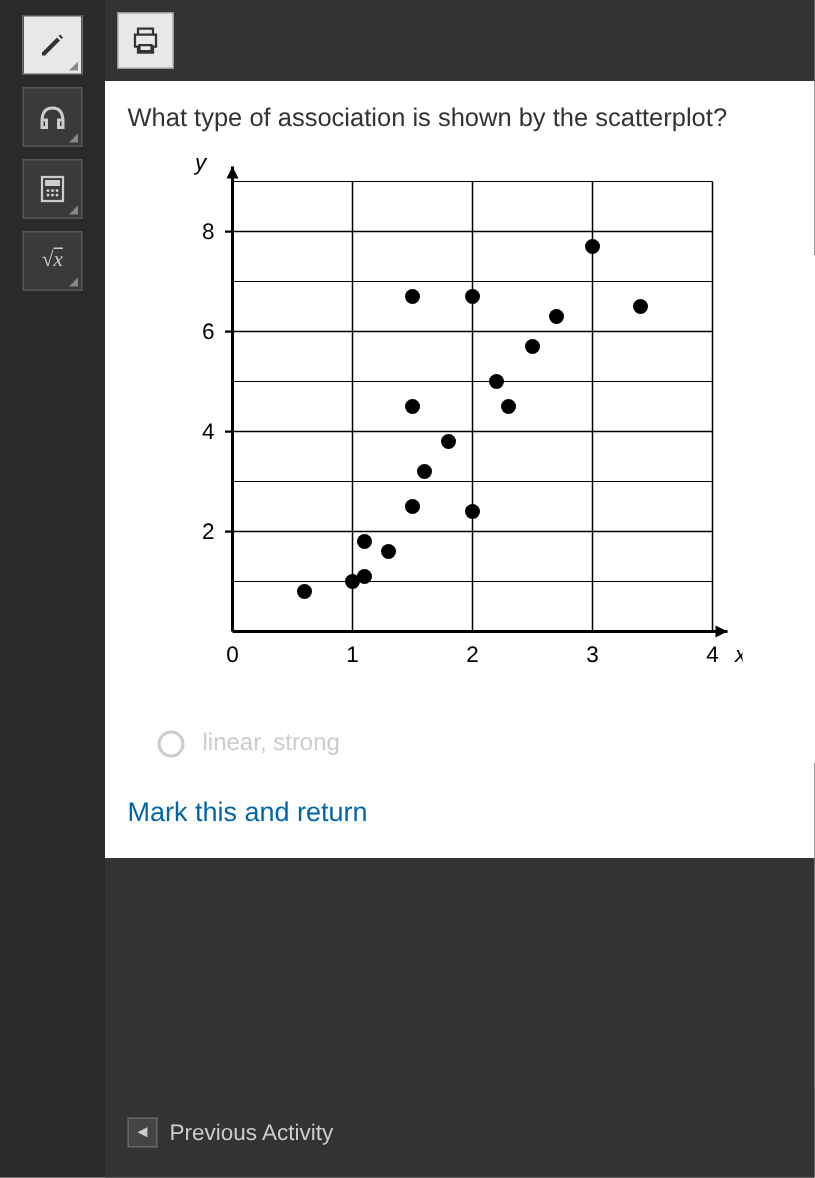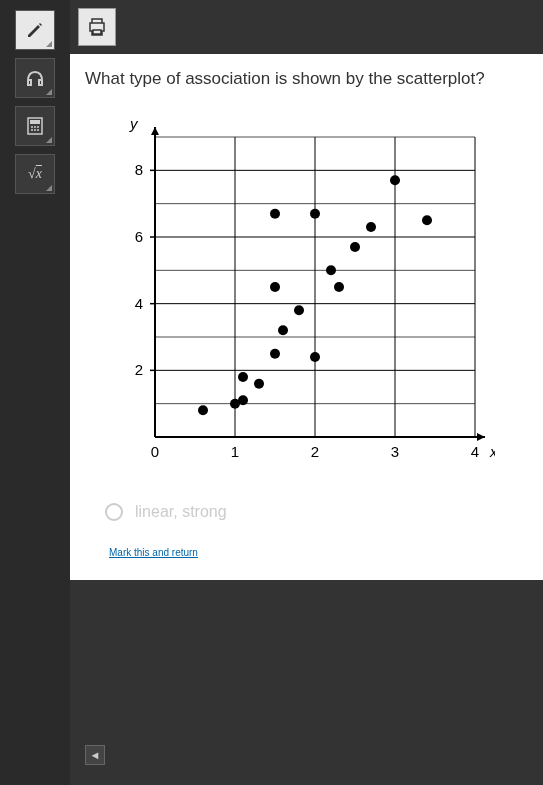--- a/index.html
+++ b/index.html
@@ -66,21 +66,21 @@
       cursor: pointer;
     }
     .question-area {
       background: #fff;
       padding: 15px 15px 20px 15px;
       margin: 0;
     }
     .question-text {
       font-size: 17px;
       color: #333;
-      margin-bottom: 28px;
+      margin-bottom: 12px;
     }
     .chart-container {
       position: relative;
       margin: 10px 0 20px 10px;
     }
     .chart-svg {
       display: block;
     }
     .options {
       margin-top: 8px;
@@ -101,26 +101,24 @@
       flex-shrink: 0;
     }
     .option.disabled .radio { border-color: #ccc; }
     .option-label {
       font-size: 16px;
       color: #444;
     }
     .option.disabled .option-label { color: #ccc; }
     .mark-link {
       color: #0066aa;
-      text-decoration: underline;
-      font-size: 10px;
+      font-size: 18px;
       margin-top: 20px;
       display: inline-block;
       cursor: pointer;
-      margin-left: 24px;
     }
     .footer {
       margin-top: auto;
       padding: 20px 15px;
       background: #333;
       display: flex;
       align-items: center;
     }
     .prev-btn {
       color: #ccc;
@@ -251,15 +249,16 @@
           <span class="option-label">linear, strong</span>
         </div>
       </div>
 
     <a class="mark-link">Mark this and return</a>
   </div>
 
   <div class="footer">
     <div class="prev-btn">
       <span class="prev-arrow">◄</span>
+      <span>Previous Activity</span>
     </div>
   </div>
 </div>
 
 </body></html>

